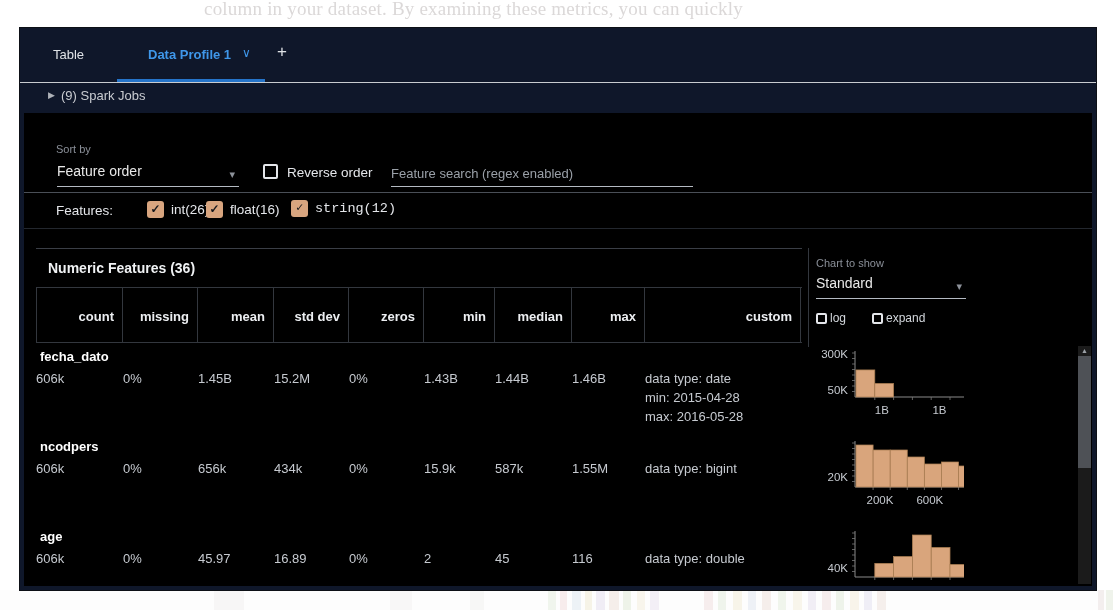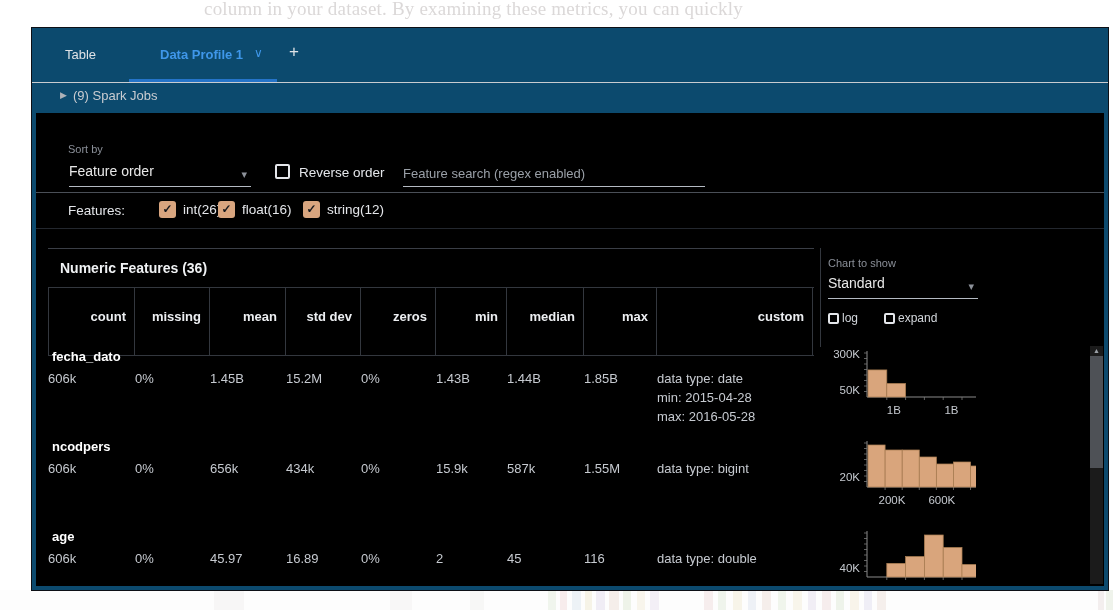--- a/index.html
+++ b/index.html
@@ -8,22 +8,22 @@
   .page { position:relative; width:1113px; height:610px; background:#fff; }
 
   
   .bg-top-text { position:absolute; left:204px; top:-2px; width:720px;
     font-family:"Liberation Serif", serif; font-size:19px; color:#dbd8d8;
     letter-spacing:.2px; white-space:nowrap; }
   .bg-bottom-strip { position:absolute; left:0; top:590px; width:1113px; height:20px; background:#fdfdfd; }
   .bg-stripe { position:absolute; top:0; height:20px; opacity:.5; }
 
   
-  .panel { position:absolute; left:32px; top:28px; width:1076px; height:562px;
-    background:#0c4a6e; box-shadow:0 0 0 1px #0d1016; }
+  .panel { position:absolute; left:20px; top:28px; width:1076px; height:562px;
+    background:#0f172a; box-shadow:0 0 0 1px #0d1016; }
 
   
   .tabbar { position:absolute; left:0; top:0; width:100%; height:54px; }
   .tabbar-underline-sep { position:absolute; left:0; top:54px; width:100%; height:1px; background:#c9ccd0; }
   .tab-table { position:absolute; left:33px; top:19px; font-size:13px; color:#dfe2e6; cursor:default; }
   .tab-active { position:absolute; left:128px; top:19px; font-size:13px; font-weight:bold; color:#3f97ea; }
   .tab-active-chev { position:absolute; left:222px; top:18px; font-size:12px; color:#3f97ea; }
   .tab-active-line { position:absolute; left:97px; top:51px; width:148px; height:3px; background:#2574c9; }
   .tab-add { position:absolute; left:257px; top:14px; font-size:17px; color:#dfe2e6; font-weight:400; }
 
@@ -55,21 +55,21 @@
   .checkbox-checked { display:inline-block; width:17px; height:17px; background:#d8a57f;
     border-radius:3px; color:#14171c; font-size:12px; font-weight:bold; text-align:center;
     line-height:17px; vertical-align:middle; }
   .feature-filter .flabel { margin-left:7px; font-size:13.5px; color:#e4e6ea; vertical-align:middle; }
 
   
   .table-wrap { position:absolute; left:12px; top:135px; width:766px; }
   .table-title { height:39px; border-top:1px solid #3a3e46; font-size:14px; font-weight:bold;
     color:#f0f2f4; padding:11px 0 0 12px; }
   .header-grid { display:grid; grid-template-columns:87px 75px 76px 75px 75px 71px 77px 73px 156px;
-    border-top:1px solid #33373e; border-bottom:1px solid #33373e; height:69px; }
+    border-top:1px solid #33373e; border-bottom:1px solid #33373e; height:56px; }
   .header-cell { border-right:1px solid #33373e; font-size:13px; font-weight:bold; color:#eceef1;
     text-align:right; padding:21px 8px 0 0; }
   .header-cell:first-child { border-left:1px solid #33373e; }
 
   .chart-header { position:absolute; left:784px; top:135px; width:274px; height:99px;
     border-left:1px solid #33373e; padding-left:7px; }
   .chart-show-label { position:absolute; left:7px; top:9px; }
   .chart-select { left:7px; top:27px; width:150px; }
   .chart-cb-row { position:absolute; left:7px; top:63px; font-size:12px; color:#d3d7dc; }
   .cb-mini { display:inline-block; width:11px; height:11px; border:2px solid #e4e6ea; border-radius:2px;
@@ -152,21 +152,21 @@
       </div>
       <span class="checkbox-empty reverse-box"></span>
       <span class="reverse-label">Reverse order</span>
       <input class="search-input" type="text" placeholder="Feature search (regex enabled)" style="">
       <div class="controls-sep"></div>
 
       <span class="features-label">Features:</span>
       <div id="feature-filters">
           <span class="feature-filter" style="left: 104px; padding-left: 19px;"><span class="checkbox-checked">✓</span><span class="flabel">int(26)</span></span>
           <span class="feature-filter" style="left: 182px;"><span class="checkbox-checked">✓</span><span class="flabel">float(16)</span></span>
-          <span class="feature-filter" style="left: 267px;"><span class="checkbox-checked">✓</span><span class="flabel">string(12)</span></span>
+          <span class="feature-filter" style="left: 267px; font-family: Liberation Mono, monospace;"><span class="checkbox-checked">✓</span><span class="flabel">string(12)</span></span>
         </div>
       <div class="features-sep"></div>
 
       <div class="table-wrap">
         <div class="table-title">Numeric Features (36)</div>
         <div class="header-grid" id="header-grid">
             <div class="header-cell">count</div>
             <div class="header-cell">missing</div>
             <div class="header-cell">mean</div>
             <div class="header-cell">std dev</div>
@@ -193,21 +193,21 @@
           <div class="frow" style="height: 90px; overflow: hidden;">
             <div class="frow-name">fecha_dato</div>
             <div class="frow-grid">
               <div class="frow-cell">606k</div>
               <div class="frow-cell">0%</div>
               <div class="frow-cell">1.45B</div>
               <div class="frow-cell">15.2M</div>
               <div class="frow-cell">0%</div>
               <div class="frow-cell">1.43B</div>
               <div class="frow-cell">1.44B</div>
-              <div class="frow-cell">1.85B</div>
+              <div class="frow-cell">1.46B</div>
               <div class="frow-cell">
                 <div>data type: date</div>
                 <div>min: 2015-04-28</div>
                 <div>max: 2016-05-28</div>
               </div>
             </div>
             <svg width="250" height="88" viewBox="0 0 250 88">
               <line x1="47" y1="5" x2="47" y2="51" stroke="#8a8a8a" stroke-width="1"></line>
               <line x1="44" y1="45.5" x2="47" y2="45.5" stroke="#7a7a7a" stroke-width="0.8"></line>
               <line x1="44" y1="40" x2="47" y2="40" stroke="#7a7a7a" stroke-width="0.8"></line>

